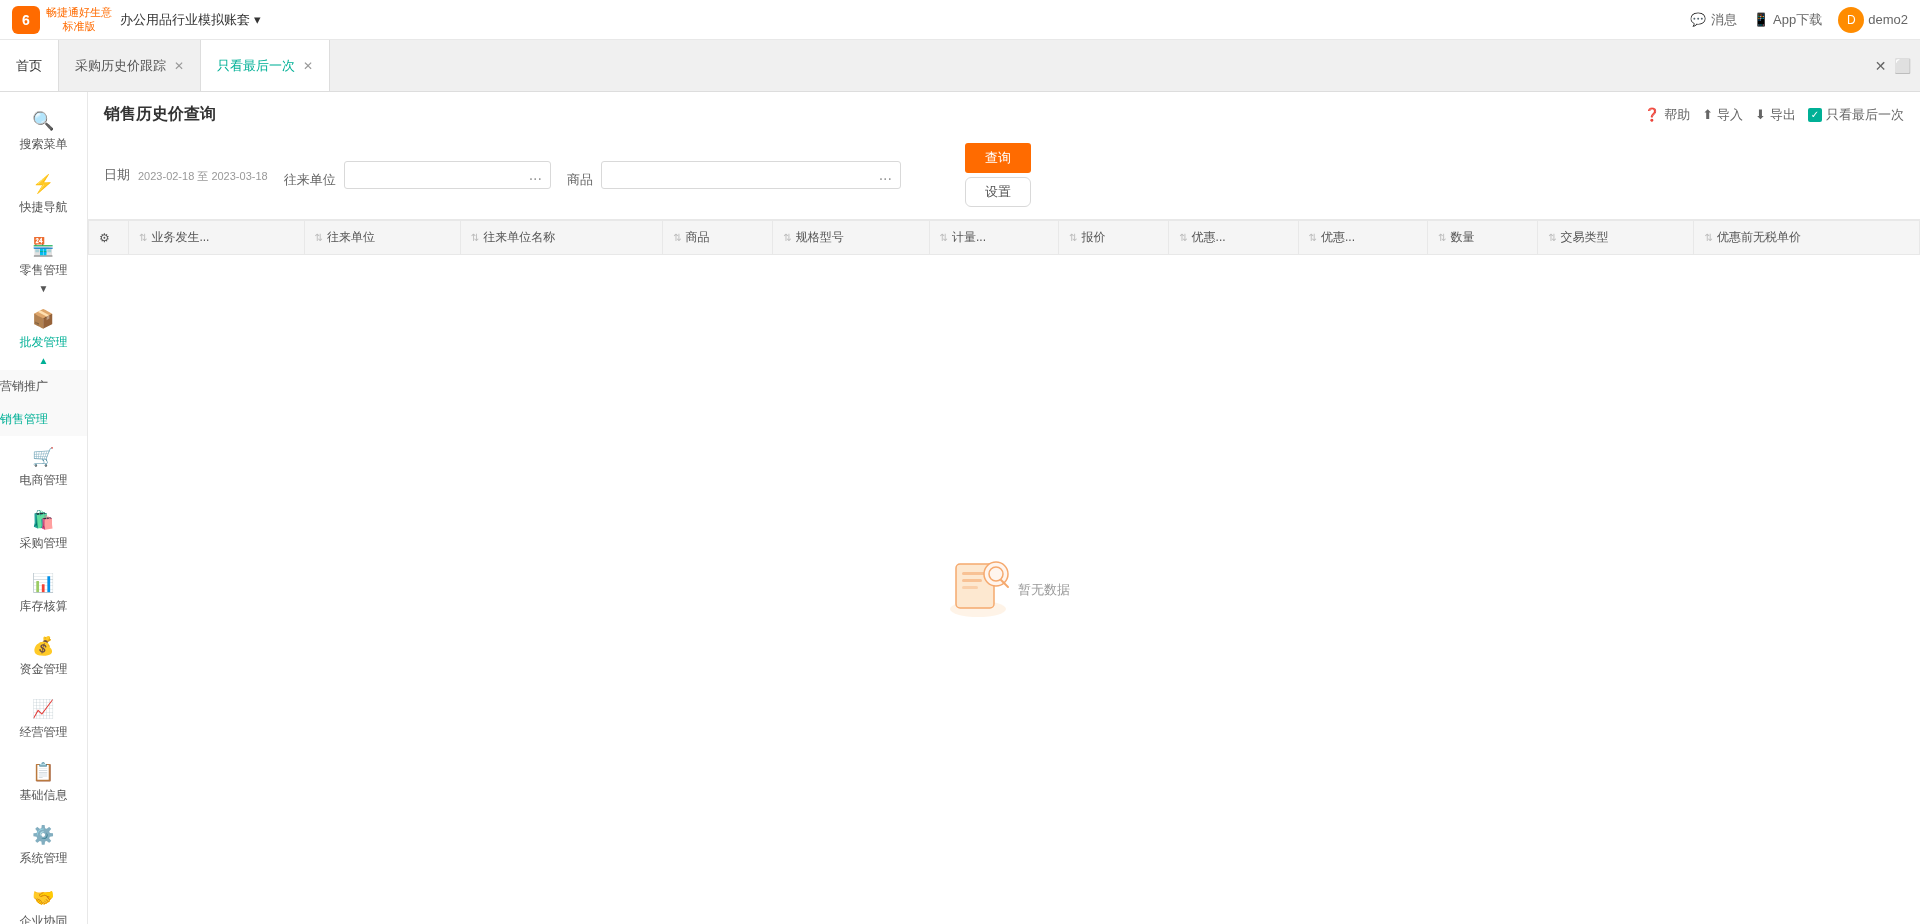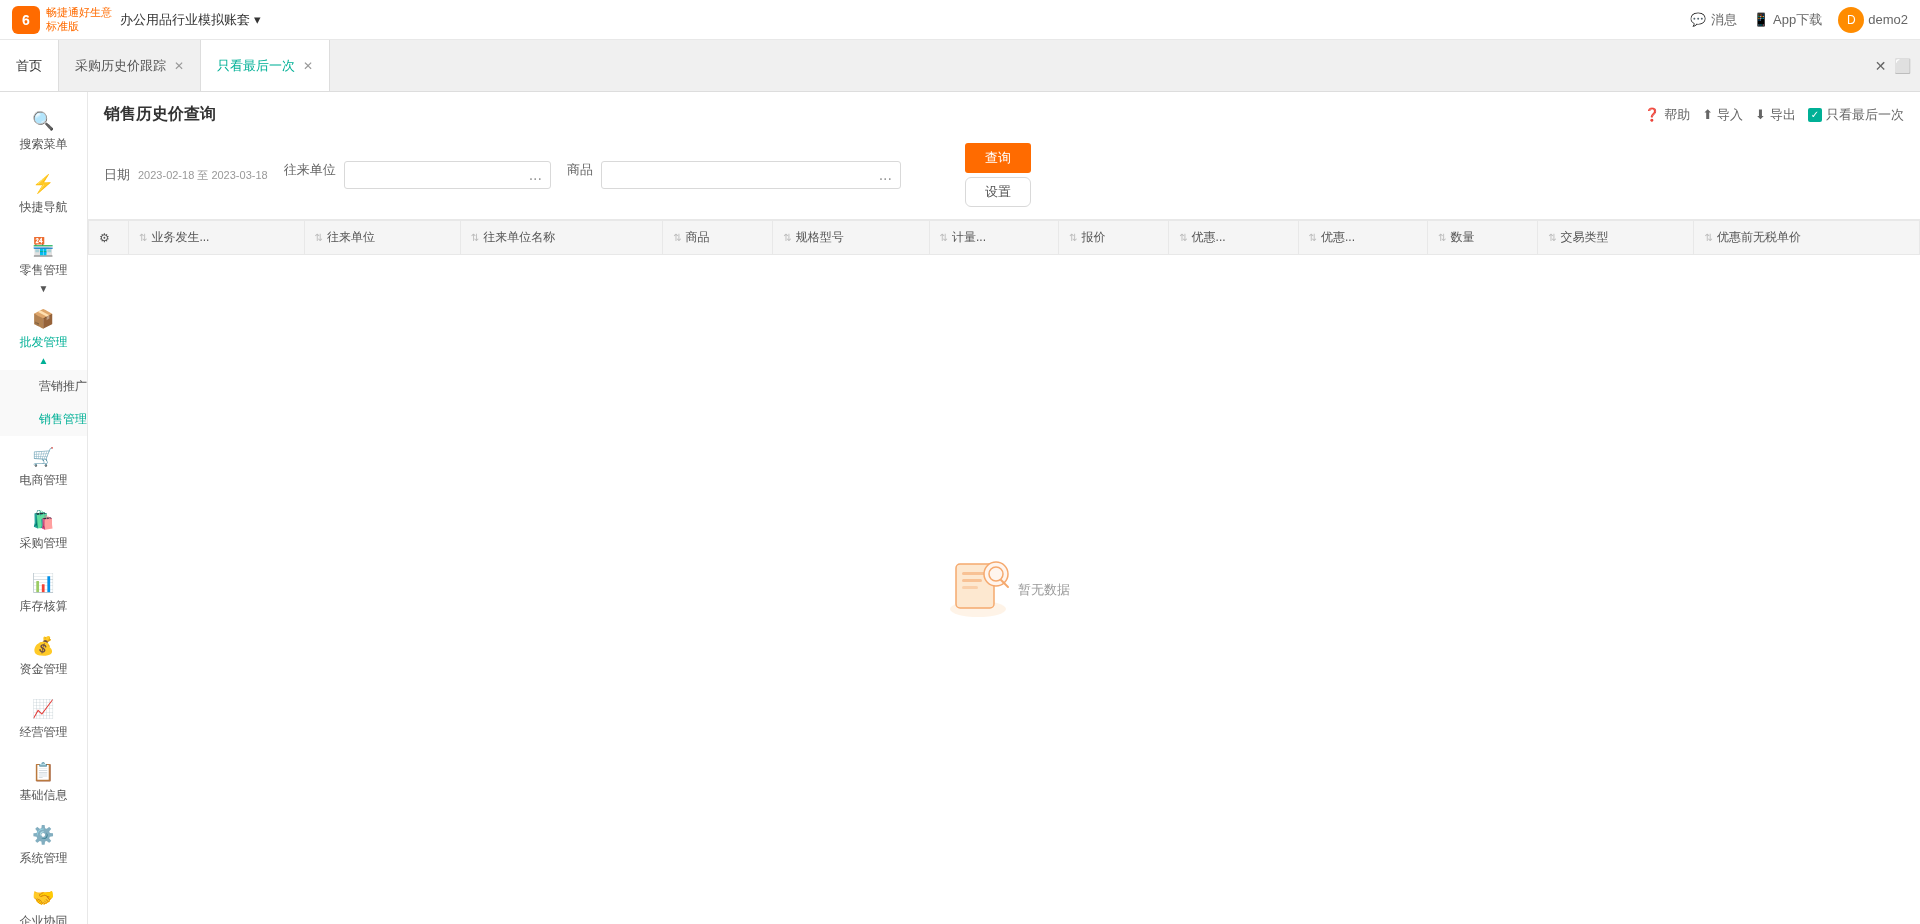--- a/index.html
+++ b/index.html
@@ -3,21 +3,21 @@
   <meta charset="utf-8">
   <style>
     * { margin: 0; padding: 0; box-sizing: border-box; }
     body { font-family: 'Microsoft YaHei', Arial, sans-serif; font-size: 13px; background: #f5f5f5; color: #333; width: 1920px; height: 924px; overflow: hidden; display: flex; flex-direction: column; }
 
     
     .top-bar { height: 40px; background: #fff; display: flex; align-items: center; justify-content: space-between; padding: 0 12px; border-bottom: 1px solid #e8e8e8; flex-shrink: 0; }
     .top-bar-left { display: flex; align-items: center; gap: 8px; }
     .logo-area { display: flex; align-items: center; gap: 6px; }
     .logo-icon { width: 28px; height: 28px; background: #ff6b00; border-radius: 6px; display: flex; align-items: center; justify-content: center; color: white; font-size: 14px; font-weight: bold; }
-    .logo-text { font-size: 11px; color: #ff6b00; line-height: 1.2; }
+    .logo-text { font-size: 11px; color: #ff6b00; line-height: 1.2; text-align: center; }
     .top-bar-dropdown { display: flex; align-items: center; gap: 4px; color: #333; font-size: 13px; cursor: pointer; }
     .top-bar-right { display: flex; align-items: center; gap: 16px; color: #666; font-size: 13px; }
     .top-bar-right-item { display: flex; align-items: center; gap: 4px; cursor: pointer; }
     .avatar { width: 26px; height: 26px; border-radius: 50%; background: #ff8c00; display: flex; align-items: center; justify-content: center; color: white; font-size: 12px; }
 
     
     .tab-bar { height: 52px; background: #f0f0f0; display: flex; align-items: stretch; flex-shrink: 0; border-bottom: 1px solid #ddd; position: relative; }
     .tab { display: flex; align-items: center; padding: 0 16px; gap: 8px; cursor: pointer; font-size: 13px; color: #555; border-right: 1px solid #ddd; white-space: nowrap; }
     .tab.active { background: #fff; color: #00b096; border-bottom: none; font-weight: 500; }
     .tab.home { background: #fff; color: #333; }
@@ -28,39 +28,39 @@
     
     .main-layout { display: flex; flex: 1; overflow: hidden; }
 
     
     .sidebar { width: 88px; background: #fff; border-right: 1px solid #e8e8e8; display: flex; flex-direction: column; align-items: center; padding-top: 8px; flex-shrink: 0; overflow-y: auto; }
     .sidebar-item { width: 100%; display: flex; flex-direction: column; align-items: center; padding: 10px 0; cursor: pointer; font-size: 12px; color: #555; gap: 4px; }
     .sidebar-item-icon { font-size: 18px; }
     .sidebar-group-header { width: 100%; display: flex; flex-direction: column; align-items: center; padding: 10px 0 4px; cursor: pointer; font-size: 12px; color: #555; gap: 4px; }
     .sidebar-group-header.expanded { color: #00b096; }
     .sidebar-sub-items { width: 100%; }
-    .sidebar-sub-item { width: 100%; display: flex; flex-direction: column; align-items: flex-end; padding: 8px 0; cursor: pointer; font-size: 12px; color: #555; gap: 4px; background: #f9f9f9; }
+    .sidebar-sub-item { width: 100%; display: flex; flex-direction: column; align-items: flex-start; padding: 8px 0; cursor: pointer; font-size: 12px; color: #555; gap: 4px; background: #f9f9f9; }
     .sidebar-sub-item.active { color: #00b096; }
     .arrow-icon { font-size: 10px; }
 
     
     .content { flex: 1; display: flex; flex-direction: column; overflow: hidden; background: #a21caf; }
 
     
     .page-header { background: #fff; padding: 12px 16px 0; border-bottom: 1px solid #e8e8e8; flex-shrink: 0; }
     .page-title-row { display: flex; align-items: center; justify-content: space-between; margin-bottom: 10px; }
     .page-title { font-size: 16px; font-weight: 600; color: #333; }
     .page-actions { display: flex; align-items: center; gap: 12px; font-size: 13px; color: #666; }
     .page-action { display: flex; align-items: center; gap: 4px; cursor: pointer; }
     .checkbox-label { display: flex; align-items: center; gap: 4px; cursor: pointer; }
     .checkbox-checked { width: 14px; height: 14px; background: #00b096; border-radius: 2px; display: flex; align-items: center; justify-content: center; color: white; font-size: 10px; }
 
     
     .filter-bar { display: flex; align-items: center; gap: 16px; padding: 8px 0 12px; flex-wrap: wrap; }
-    .filter-item { display: flex; align-items: flex-start; gap: 8px; }
+    .filter-item { display: flex; align-items: flex-end; gap: 8px; }
     .filter-label { color: #666; font-size: 13px; }
     .date-options { display: flex; align-items: center; gap: 6px; }
     .date-btn { padding: 2px 8px; border-radius: 3px; cursor: pointer; font-size: 12px; color: #555; border: 1px solid transparent; }
     .date-btn.active { background: #ff6b00; color: white; border-color: #ff6b00; border-radius: 10px; padding: 2px 10px; }
     .date-range-text { font-size: 11px; color: #999; margin-top: 2px; }
     .filter-input-wrap { display: flex; align-items: center; border: 1px solid #d9d9d9; border-radius: 3px; background: #fff; padding: 0 8px; height: 28px; min-width: 200px; }
     .filter-input { border: none; outline: none; font-size: 13px; flex: 1; color: #333; background: transparent; }
     .filter-input-dots { color: #999; font-size: 16px; cursor: pointer; }
     .search-btn { background: #ff6b00; color: white; border: none; border-radius: 3px; padding: 6px 20px; cursor: pointer; font-size: 13px; }
     .settings-btn { background: #fff; color: #555; border: 1px solid #d9d9d9; border-radius: 6px; padding: 5px 16px; cursor: pointer; font-size: 13px; }

